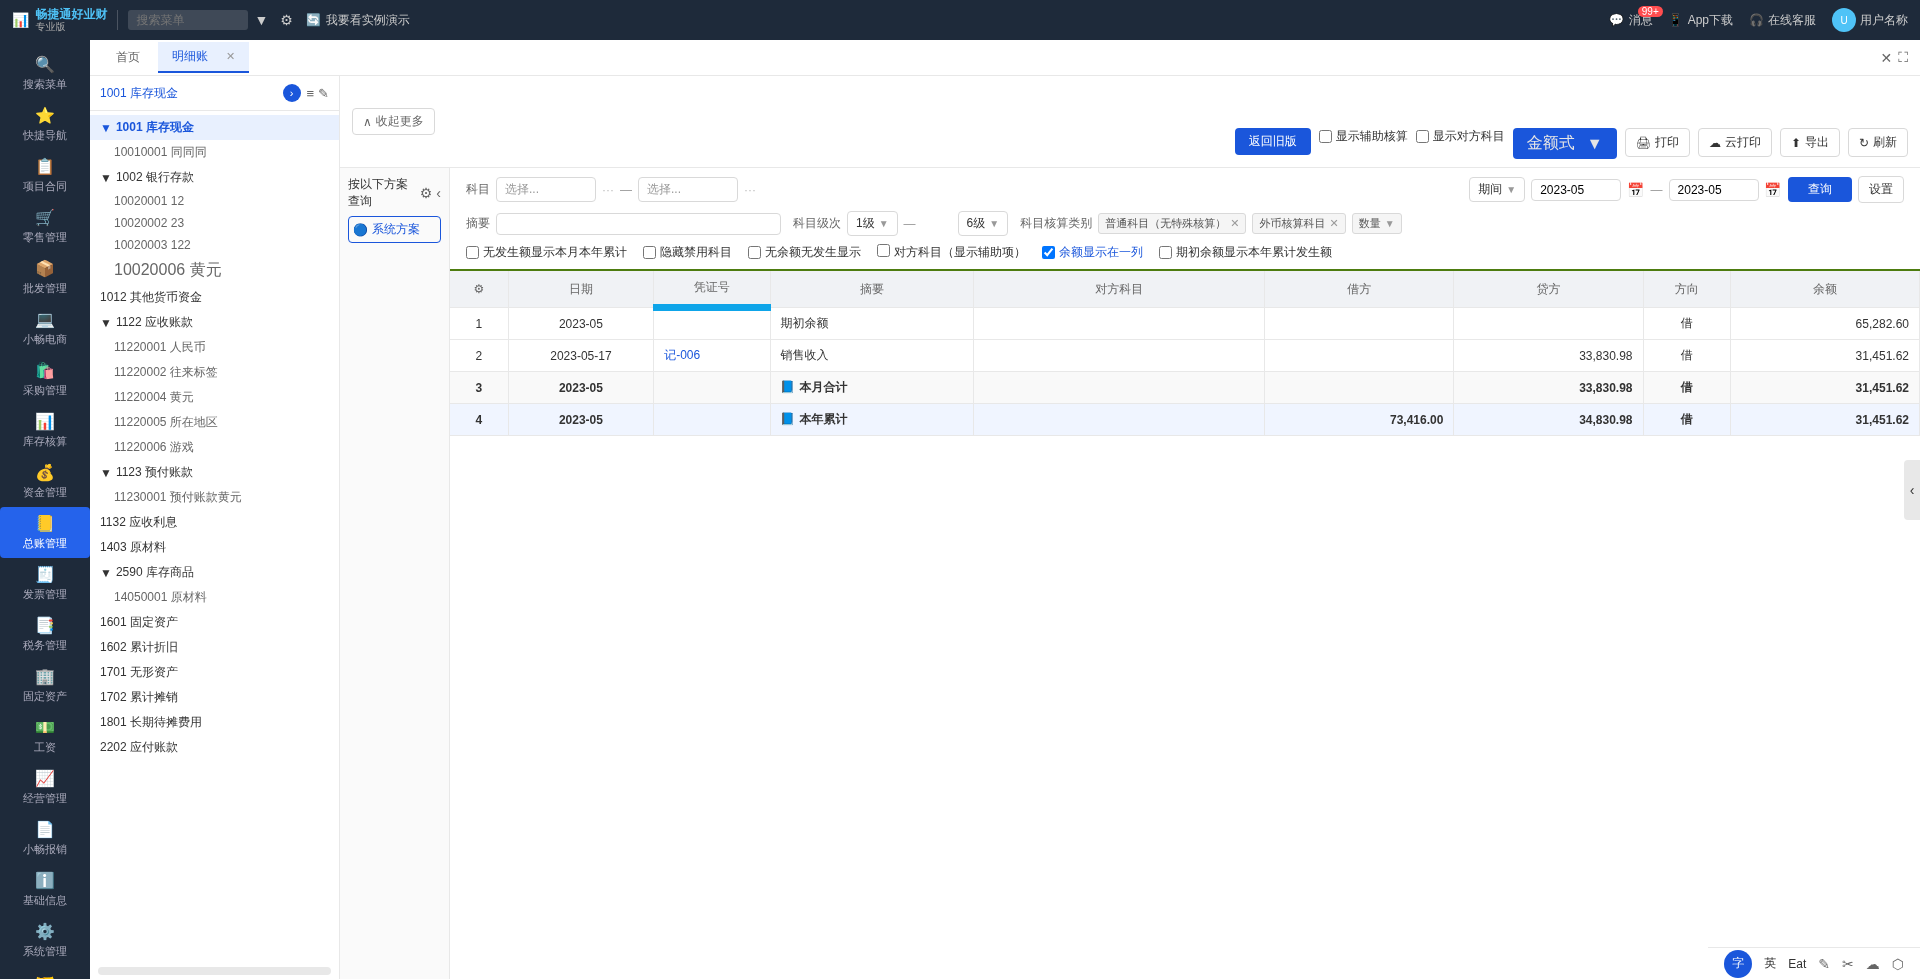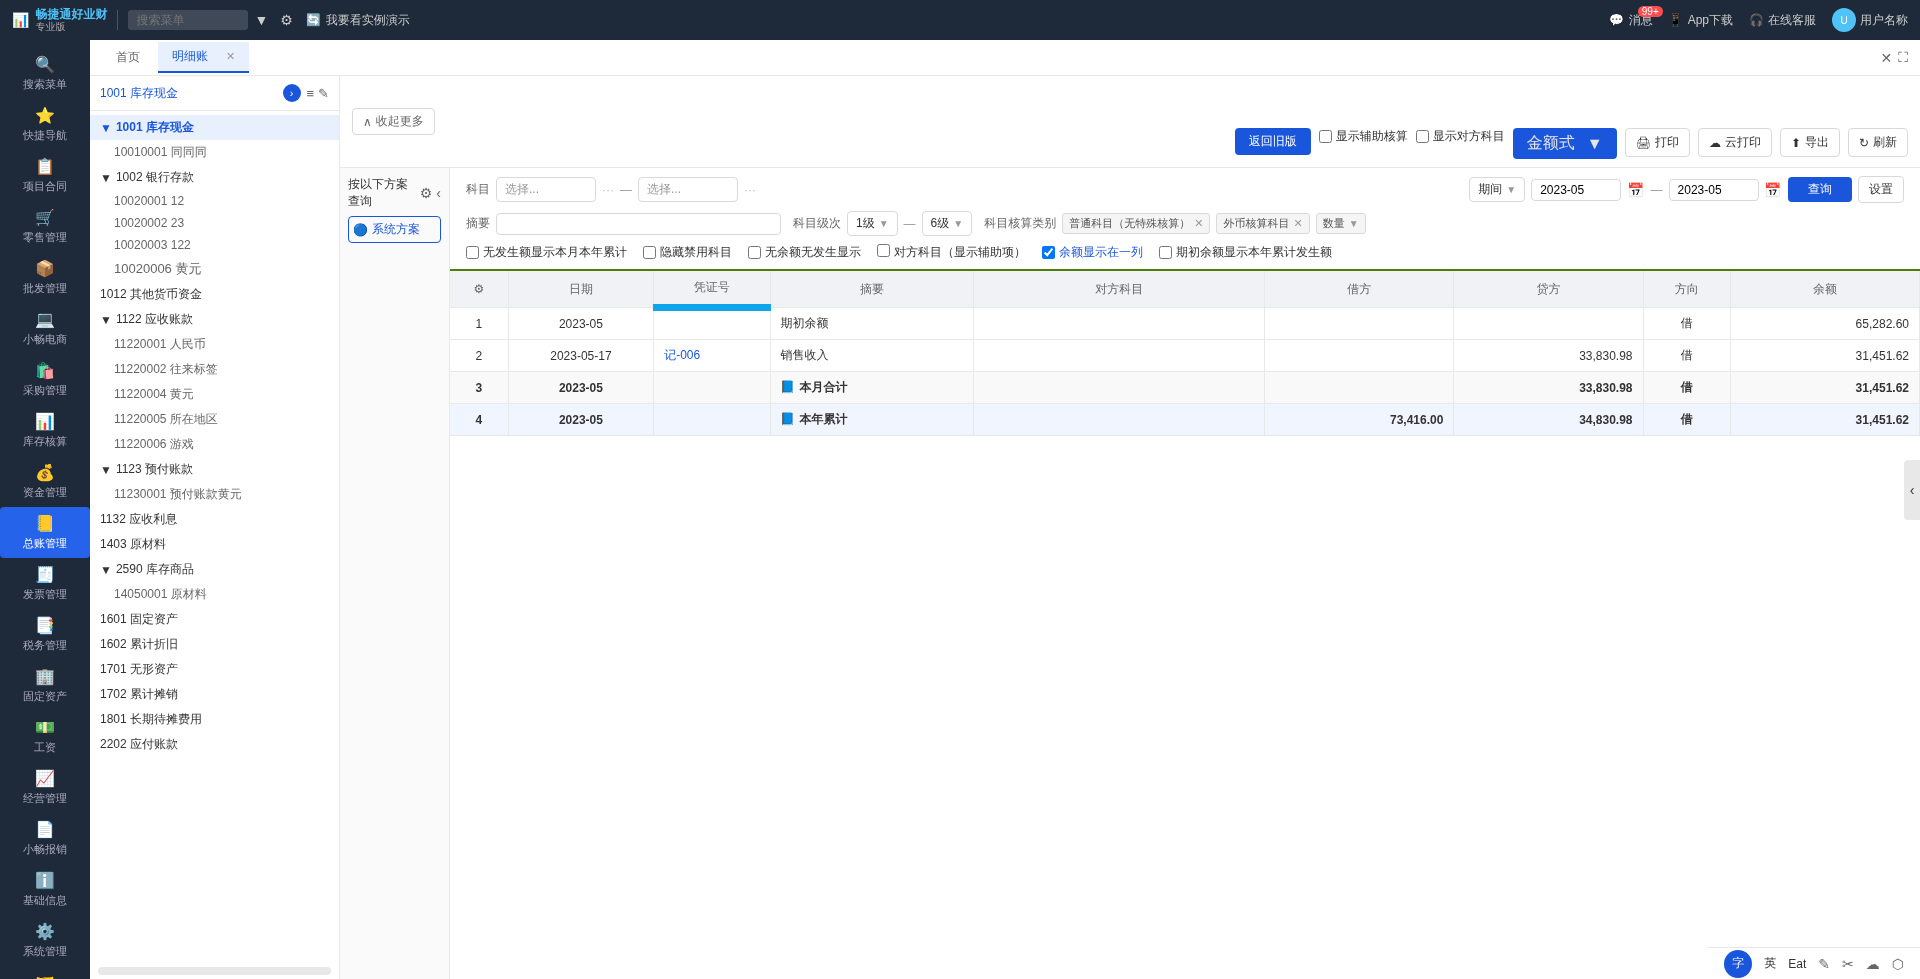--- a/index.html
+++ b/index.html
@@ -175,21 +175,21 @@
           <div style="padding:4px 24px;cursor:pointer;display:flex;align-items:center;gap:4px;font-size:12px;color:#666;">
             <span>10010001 同同同</span>
           </div>
           <div style="padding:4px 10px;cursor:pointer;display:flex;align-items:center;gap:4px;font-size:12px;">
             <span>▼</span>
             <span>1002 银行存款</span>
           </div>
           <div style="padding:4px 24px;cursor:pointer;font-size:12px;color:#666;"><span>10020001 12</span></div>
           <div style="padding:4px 24px;cursor:pointer;font-size:12px;color:#666;"><span>10020002 23</span></div>
           <div style="padding:4px 24px;cursor:pointer;font-size:12px;color:#666;"><span>10020003 122</span></div>
-          <div style="padding:4px 24px;cursor:pointer;font-size:13px;color:#666;"><span>10020006 黄元</span></div>
+          <div style="padding:4px 24px;cursor:pointer;font-size:16px;color:#666;"><span>10020006 黄元</span></div>
           <div style="padding:4px 10px;cursor:pointer;font-size:12px;"><span>1012 其他货币资金</span></div>
           <div style="padding:4px 10px;cursor:pointer;display:flex;align-items:center;gap:4px;font-size:12px;">
             <span>▼</span>
             <span>1122 应收账款</span>
           </div>
           <div style="padding:4px 24px;cursor:pointer;font-size:12px;color:#666;"><span>11220001 人民币</span></div>
           <div style="padding:4px 24px;cursor:pointer;font-size:12px;color:#666;"><span>11220002 往来标签</span></div>
           <div style="padding:4px 24px;cursor:pointer;font-size:12px;color:#666;"><span>11220004 黄元</span></div>
           <div style="padding:4px 24px;cursor:pointer;font-size:12px;color:#666;"><span>11220005 所在地区</span></div>
           <div style="padding:4px 24px;cursor:pointer;font-size:12px;color:#666;"><span>11220006 游戏</span></div>
@@ -314,21 +314,21 @@
                   <span style="color:#666;font-size:12px;">摘要</span>
                   <input type="text" style="border: 1px solid rgb(217, 217, 217); border-radius: 4px; padding: 3px 120px 3px 8px; font-size: 12px;" placeholder="">
                 </div>
                 <div style="display:flex;align-items:center;gap:6px;">
                   <span style="color:#666;font-size:12px;">科目级次</span>
                   <div style="display:flex;align-items:center;gap:4px;border:1px solid #d9d9d9;border-radius:4px;padding:3px 8px;font-size:12px;cursor:pointer;">
                     <span>1级</span>
                     <span style="color:#999;font-size:10px;">▼</span>
                   </div>
                   <span style="color:#999;">—</span>
-                  <div style="display:flex;align-items:center;gap:4px;border:1px solid #d9d9d9;border-radius:4px;padding:3px 8px;font-size:12px;cursor:pointer;">
+                  <div style="display:flex;align-items:center;gap:4px;border:1px solid #d9d9d9;border-radius:4px;padding:3px 8px;font-size:12px;cursor:pointer;margin-left:36px;">
                     <span>6级</span>
                     <span style="color:#999;font-size:10px;">▼</span>
                   </div>
                 </div>
                 <div style="display:flex;align-items:center;gap:6px;">
                   <span style="color:#666;font-size:12px;">科目核算类别</span>
                   <div style="display:flex;align-items:center;gap:4px;background:#f5f5f5;border:1px solid #d9d9d9;border-radius:3px;padding:2px 6px;font-size:11px;color:#555;cursor:pointer;">
                     <span>普通科目（无特殊核算）</span>
                     <span style="cursor:pointer;color:#999;">✕</span>
                   </div>

